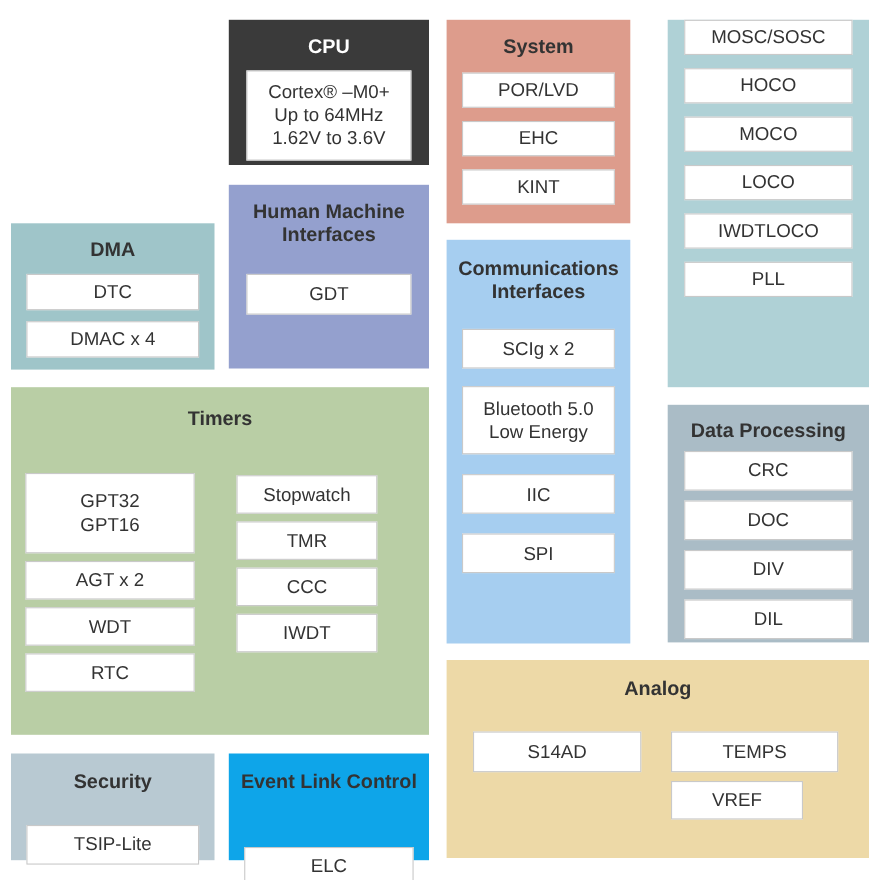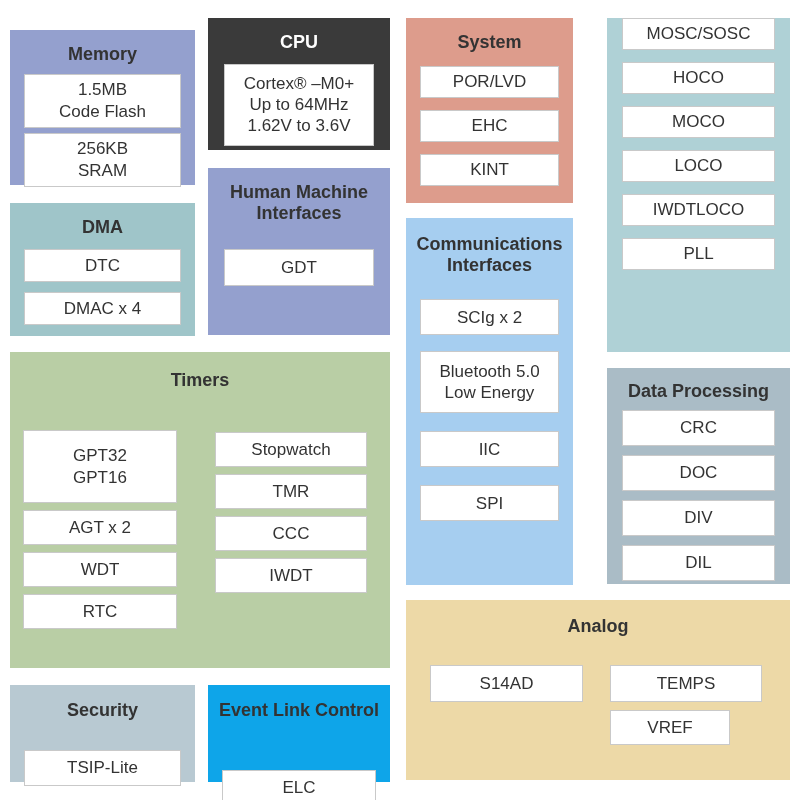--- a/index.html
+++ b/index.html
@@ -57,45 +57,38 @@
   .b-comm .box-scig { margin-bottom:16px; }
   .b-comm .box-bluetooth { height:62px; margin-bottom:18px; }
   .b-comm .box-iic { margin-bottom:18px; }
 
   .b-dataproc .block-title { margin:13px 0 8px; }
   .b-dataproc .box { margin:0 15px 9px; height:36px; }
 
   .b-timers .block-title { margin:18px 0 0; }
   .t-col { position:absolute; display:flex; flex-direction:column; gap:7px; }
   .t-left  { left:13px;  top:78px; width:154px; }
-  .t-right { left:205px; top:80px; width:152px; }
+  .t-right { left:205px; top:80px; width:128px; }
   .t-col .box { margin:0; height:35px;text-align:center; }
   .t-col .box-gpt { height:73px; }
 
   .b-security .block-title, .b-elc .block-title { margin:15px 0 13px; }
   .b-security .box, .b-elc .box { margin:16px 14px; height:36px; }
 
   .b-analog .block-title { margin:16px 0 0; }
   .b-analog .box { position:absolute; margin:0; }
   .a-s14ad { left:24px;  top:65px;  width:153px; height:37px; }
   .a-temps { left:204px; top:65px;  width:152px; height:37px; }
   .a-vref  { left:204px; top:110px; width:120px; height:35px; }
 </style>
 </head>
 <body>
 
 <div class="diagram">
 
-  <div class="block b-memory" style="background-color: rgb(148, 160, 206);">
-    <div class="block-title">Memory</div>
-    <div class="box">1.5MB
-Code Flash</div>
-    <div class="box">256KB
-SRAM</div>
-  </div>
 
   <div class="block b-cpu" style="background-color: rgb(58, 58, 58);">
     <div class="block-title">CPU</div>
     <div class="box">Cortex® –M0+
 Up to 64MHz
 1.62V to 3.6V</div>
   </div>
 
   <div class="block b-system" style="background-color: rgb(221, 156, 140);">
     <div class="block-title">System</div>

